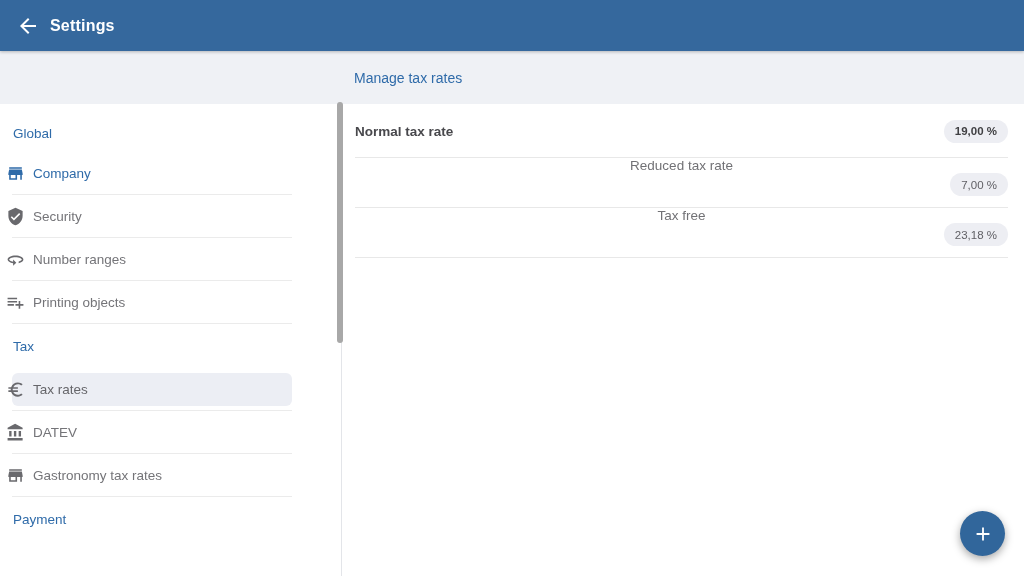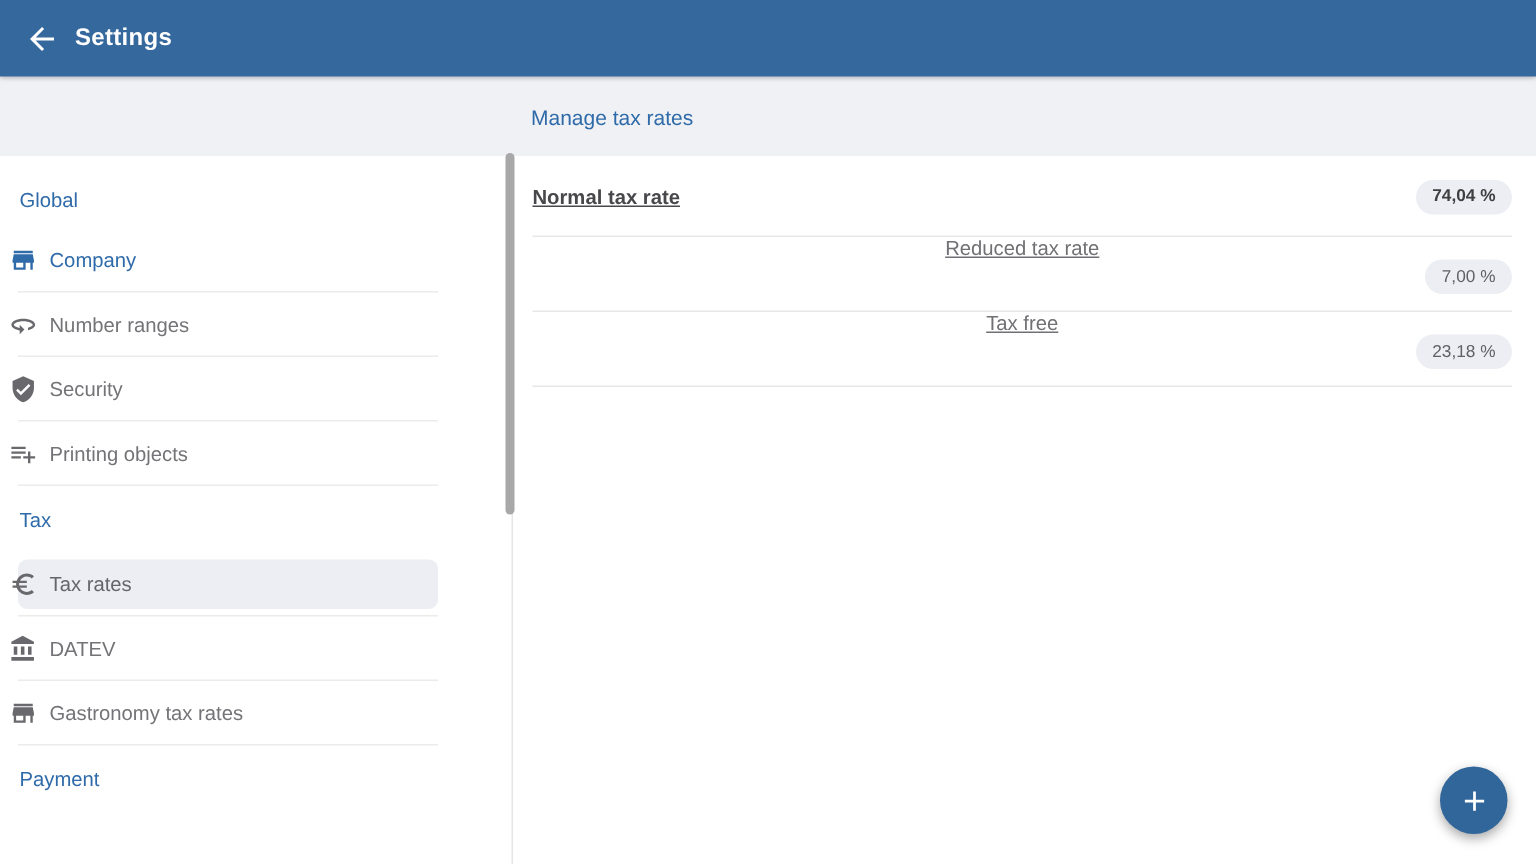--- a/index.html
+++ b/index.html
@@ -46,21 +46,21 @@
   .side-item.selected .side-label { color:#66666a; }
 
   
   .main { position:absolute; left:342px; top:104px; width:682px; height:472px; background:#fff; }
   .row { position:relative; display:flex; align-items:center;
          padding-left:13px; padding-right:16px; cursor:pointer; }
   .row::after { content:''; position:absolute; left:13px; right:16px; bottom:0;
                 height:1px; background:#e8e8e8; }
   .row.r0 { height:54px; }
   .row.r1, .row.r2 { height:50px;flex-direction:column; }
-  .row-label { font-size:13.5px; color:#717175;text-decoration:underline; }
+  .row-label { font-size:13.5px; color:#717175; }
   .row.r0 .row-label { font-weight:bold; color:#48484c; }
   .pill { margin-left:auto; background:#edeef3; border-radius:12px; height:23px;
           display:flex; align-items:center; padding:0 11px;
           font-size:11.5px; color:#606065; }
   .row.r0 .pill { font-weight:bold; color:#404043; }
 
   
   .fab { position:absolute; right:19px; bottom:20px; width:45px; height:45px; border-radius:50%;
          background:#31669b; border:none; display:flex; align-items:center; justify-content:center;
          color:#fff; cursor:pointer; box-shadow:0 3px 8px rgba(0,0,0,.35); z-index:7; }
@@ -95,33 +95,33 @@
         <svg viewBox="0 0 24 24">
             <path d="M20 4H4v2h16V4zm1 10v-2l-1-5H4l-1 5v2h1v6h10v-6h4v6h2v-6h1zm-9 4H6v-4h6v4z"></path>
           </svg>
       </span>
       <span class="side-label">Company</span>
     </div>
 
     <div class="side-item">
       <span class="side-icon">
         <svg viewBox="0 0 24 24">
-            <path d="M12 7C6.48 7 2 9.24 2 12c0 2.24 2.94 4.13 7 4.77V20l4-4-4-4v2.73c-3.15-.56-5-1.9-5-2.73 0-1.06 3.04-3 8-3s8 1.94 8 3c0 .73-1.46 1.89-4 2.53v2.05c3.53-.77 6-2.53 6-4.58 0-2.76-4.48-5-10-5z"></path>
+            <path d="M12 1L3 5v6c0 5.55 3.84 10.74 9 12 5.16-1.26 9-6.45 9-12V5l-9-4zm-2 16l-4-4 1.41-1.41L10 14.17l6.59-6.59L18 9l-8 8z"></path>
           </svg>
       </span>
-      <span class="side-label">Number ranges</span>
+      <span class="side-label">Security</span>
     </div>
 
     <div class="side-item">
       <span class="side-icon">
         <svg viewBox="0 0 24 24">
-            <path d="M12 1L3 5v6c0 5.55 3.84 10.74 9 12 5.16-1.26 9-6.45 9-12V5l-9-4zm-2 16l-4-4 1.41-1.41L10 14.17l6.59-6.59L18 9l-8 8z"></path>
+            <path d="M12 7C6.48 7 2 9.24 2 12c0 2.24 2.94 4.13 7 4.77V20l4-4-4-4v2.73c-3.15-.56-5-1.9-5-2.73 0-1.06 3.04-3 8-3s8 1.94 8 3c0 .73-1.46 1.89-4 2.53v2.05c3.53-.77 6-2.53 6-4.58 0-2.76-4.48-5-10-5z"></path>
           </svg>
       </span>
-      <span class="side-label">Security</span>
+      <span class="side-label">Number ranges</span>
     </div>
 
     <div class="side-item">
       <span class="side-icon">
         <svg viewBox="0 0 24 24">
             <path d="M14 10H2v2h12v-2zm0-4H2v2h12V6zm4 8v-4h-2v4h-4v2h4v4h2v-4h4v-2h-4zM2 16h8v-2H2v2z"></path>
           </svg>
       </span>
       <span class="side-label">Printing objects</span>
     </div>
@@ -159,21 +159,21 @@
     <div class="section-label other">Payment</div>
   </nav>
 
   <div class="v-divider"></div>
   <div class="scroll-thumb"></div>
 
   <main class="main">
 
     <div class="row r0">
       <span class="row-label">Normal tax rate</span>
-      <span class="pill">74,04 %</span>
+      <span class="pill">19,00 %</span>
     </div>
 
     <div class="row r1">
       <span class="row-label">Reduced tax rate</span>
       <span class="pill">7,00 %</span>
     </div>
 
     <div class="row r2">
       <span class="row-label">Tax free</span>
       <span class="pill">23,18 %</span>

